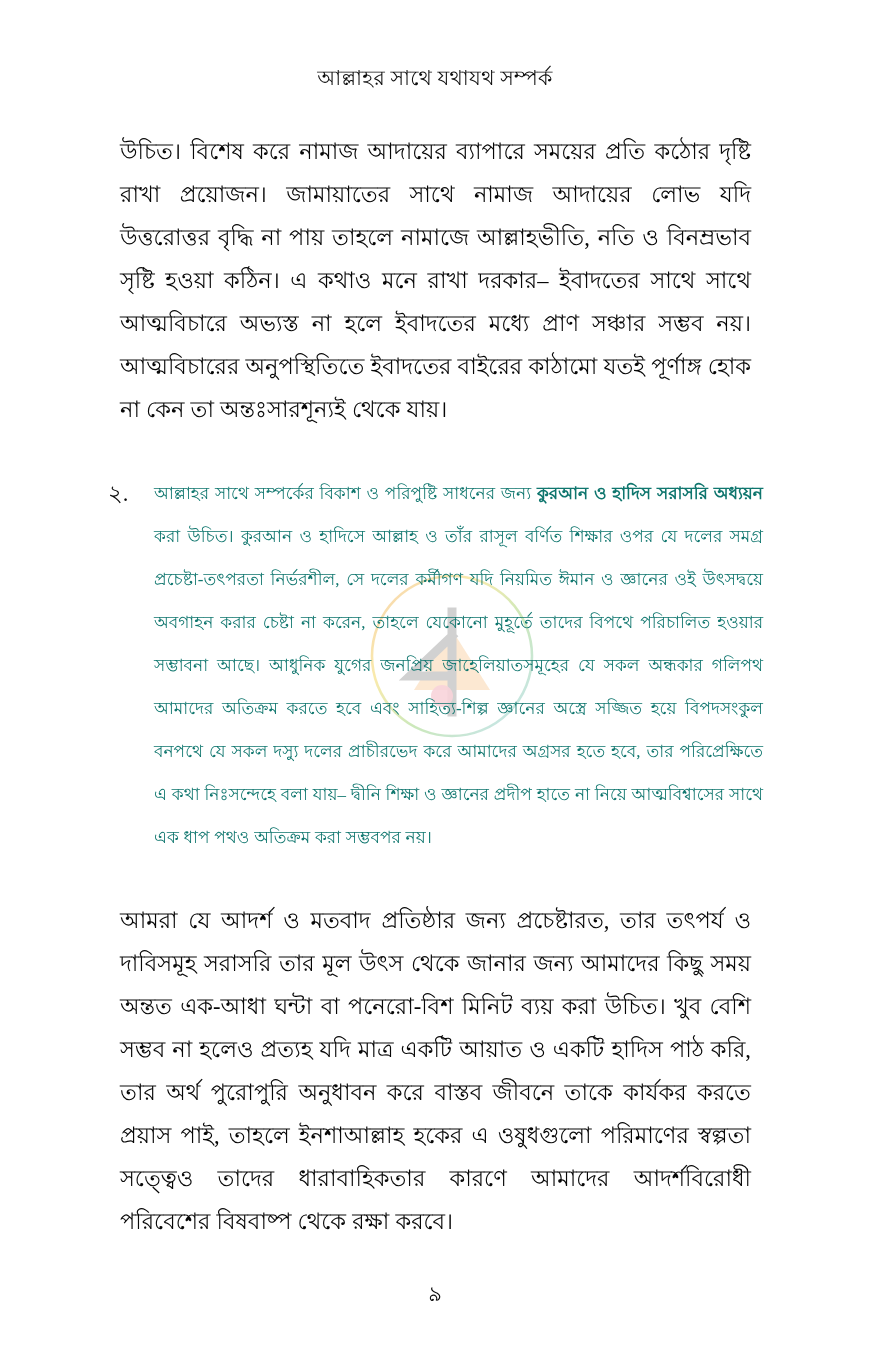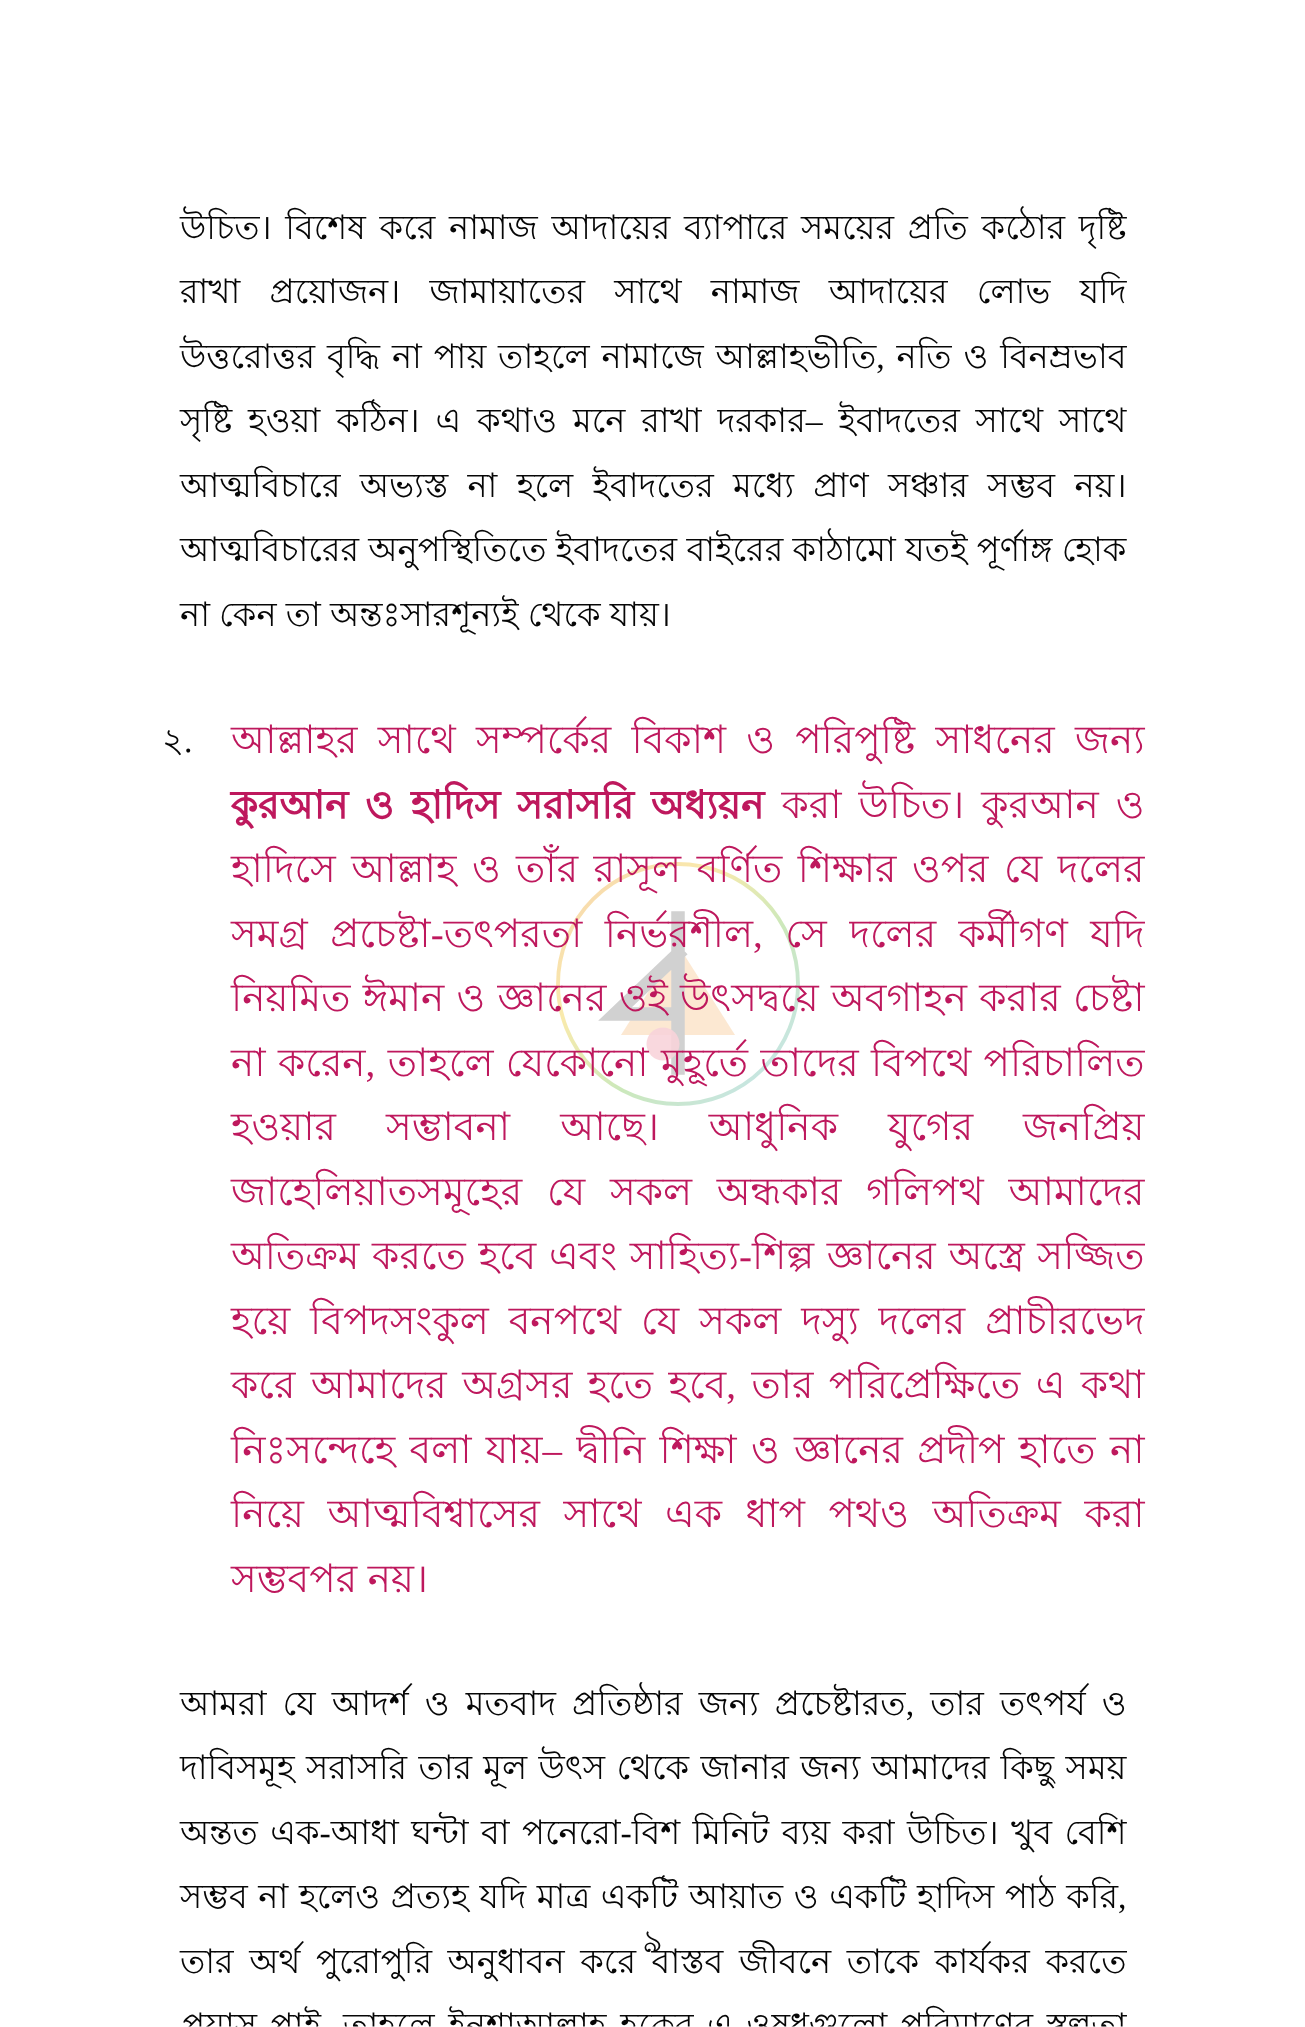--- a/index.html
+++ b/index.html
@@ -66,23 +66,23 @@
   .numbered-item .marker {
     flex: 0 0 auto;
     width: 46px;
     font-size: 22.5px;
     line-height: 43px;
     color: #060606;
   }
   .numbered-item .item-body {
     flex: 1 1 auto;
     text-align: justify;
-    font-size: 26px;
+    font-size: 17px;
     line-height: 43px;
-    color: #be185d;
+    color: #0f766e;
     word-spacing: 0.5px;
   }
 
   .bold { font-weight: 700; }
 
   
   .folio {
     position: absolute;
     left: 0;
     right: 0;
@@ -102,20 +102,21 @@
     pointer-events: none;
     opacity: 0.45;
   }
   .watermark svg { display: block; width: 100%; height: 100%; }
 </style>
 </head>
 <body>
 
 <div class="page">
 
+  <div class="running-head">আল্লাহর সাথে যথাযথ সম্পর্ক</div>
 
   <div class="watermark">
     <svg viewBox="0 0 168 168" xmlns="http://www.w3.org/2000/svg">
       <defs>
         <linearGradient id="ringgrad" x1="0" y1="0" x2="1" y2="1">
           <stop offset="0%" stop-color="#f0a050"></stop>
           <stop offset="33%" stop-color="#f2d24a"></stop>
           <stop offset="60%" stop-color="#8fce6a"></stop>
           <stop offset="100%" stop-color="#7fc4e8"></stop>
         </linearGradient>

